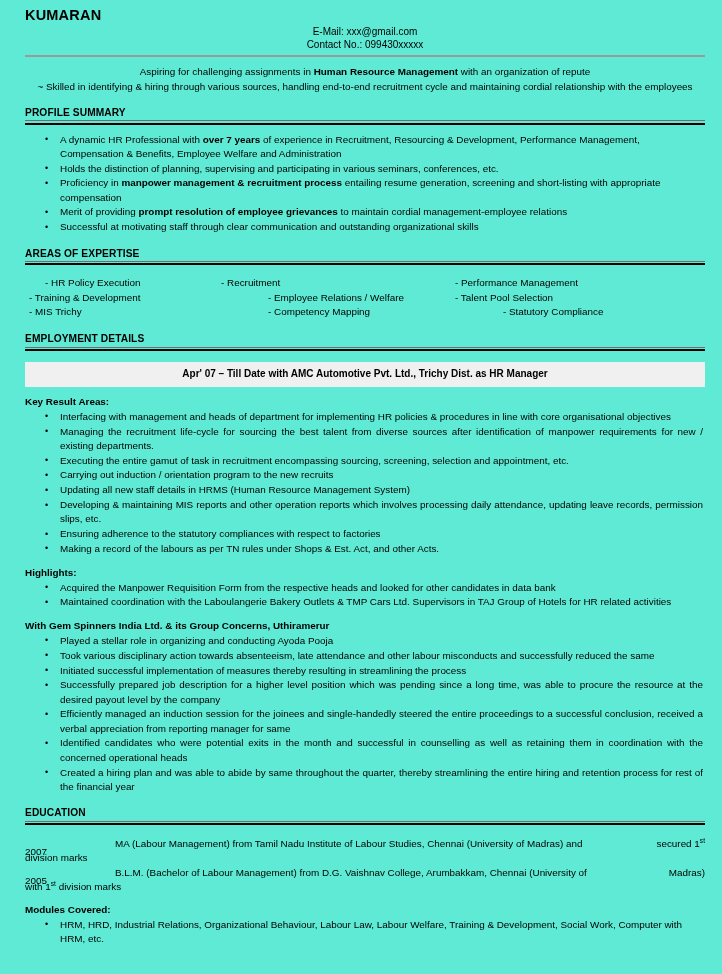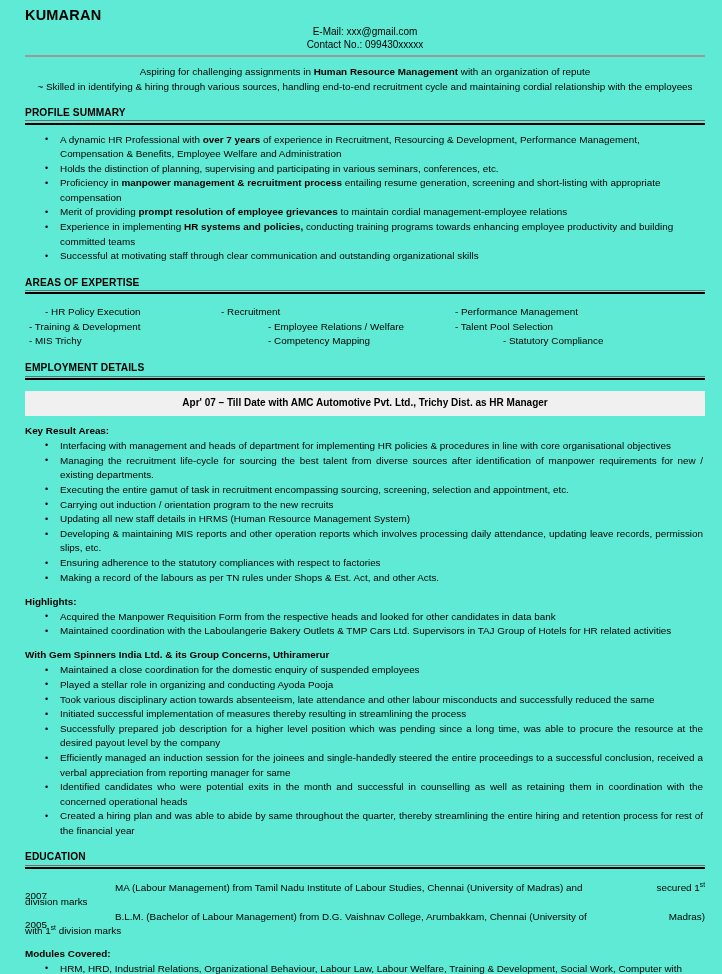--- a/index.html
+++ b/index.html
@@ -152,21 +152,20 @@
   </div>
 
   <div class="section-head">PROFILE SUMMARY</div>
   <div class="section-rule"></div>
   <div class="block">
     <ul class="bul">
       <li><span>A dynamic HR Professional with </span><b>over 7 years</b><span> of experience in Recruitment, Resourcing &amp; Development, Performance Management, Compensation &amp; Benefits, Employee Welfare and Administration</span></li>
       <li><span>Holds the distinction of planning, supervising and participating in various seminars, conferences, etc.</span><b></b><span></span></li>
       <li><span>Proficiency in </span><b>manpower management &amp; recruitment process</b><span> entailing resume generation, screening and short-listing with appropriate compensation</span></li>
       <li><span>Merit of providing </span><b>prompt resolution of employee grievances</b><span> to maintain cordial management-employee relations</span></li>
-      <li><span>Experience in implementing </span><b>HR systems and policies,</b><span> conducting training programs towards enhancing employee productivity and building committed teams</span></li>
       <li><span>Successful at motivating staff through clear communication and outstanding organizational skills</span><b></b><span></span></li>
     </ul>
   </div>
 
   <div class="section-head">AREAS OF EXPERTISE</div>
   <div class="section-rule"></div>
   <div class="aoe">
     <div class="aoe-row">
       <span class="aoe-cell" style="left: 20px;">- HR Policy Execution</span>
       <span class="aoe-cell" style="left: 196px;">- Recruitment</span>
@@ -211,21 +210,20 @@
       <li>Acquired the Manpower Requisition Form from the respective heads and looked for other candidates in data bank</li>
       <li>Maintained coordination with the Laboulangerie Bakery Outlets &amp; TMP Cars Ltd. Supervisors in TAJ Group of Hotels for HR related activities</li>
     </ul>
   </div>
 
   <div class="spacer-sm"></div>
 
   <div>
     <div class="sub-head">With Gem Spinners India Ltd. &amp; its Group Concerns, Uthiramerur</div>
     <ul class="bul justify">
-      <li>Maintained a close coordination for the domestic enquiry of suspended employees</li>
       <li>Played a stellar role in organizing and conducting Ayoda Pooja</li>
       <li>Took various disciplinary action towards absenteeism, late attendance and other labour misconducts and successfully reduced the same</li>
       <li>Initiated successful implementation of measures thereby resulting in streamlining the process</li>
       <li>Successfully prepared job description for a higher level position which was pending since a long time, was able to procure the resource at the desired payout level by the company</li>
       <li>Efficiently managed an induction session for the joinees and single-handedly steered the entire proceedings to a successful conclusion, received a verbal appreciation from reporting manager for same</li>
       <li>Identified candidates who were potential exits in the month and successful in counselling as well as retaining them in coordination with the concerned operational heads</li>
       <li>Created a hiring plan and was able to abide by same throughout the quarter, thereby streamlining the entire hiring and retention process for rest of the financial year</li>
     </ul>
   </div>
 

